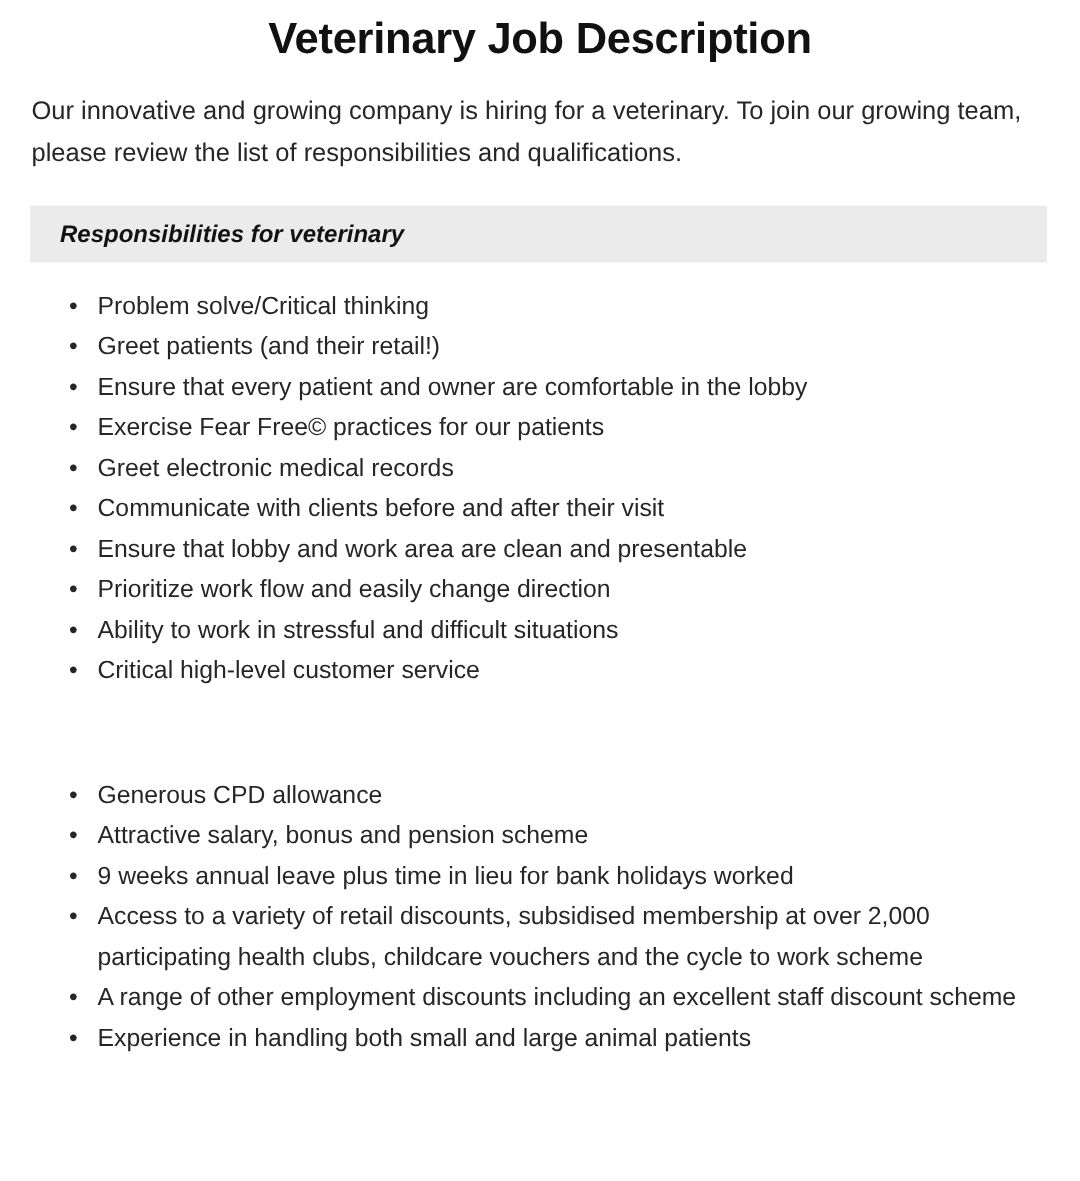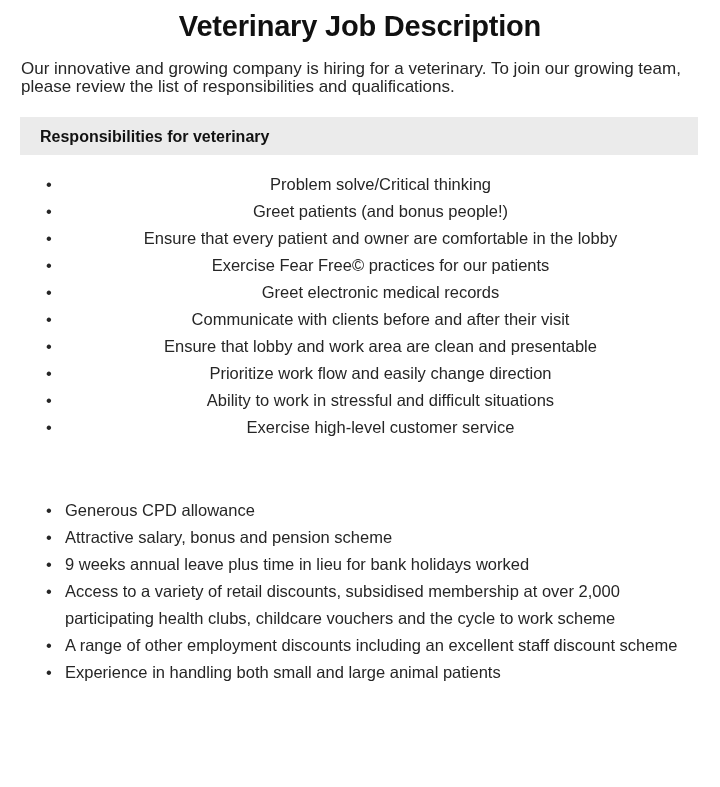--- a/index.html
+++ b/index.html
@@ -31,38 +31,39 @@
     color: #111111;
     margin: 0;
     padding: 8px 20px 0 20px;
     line-height: 1.25;
   }
 
   .intro {
     margin: 0;
     padding: 16px 24px 0 21px;
     font-size: 17px;
-    line-height: 18px;
+    line-height: 28px;
     color: #262626;
     max-width: 676px;
   }
 
   .section {
     margin: 0;
     padding: 0;
   }
 
   .section-header {
     background: #ebebeb;
     margin: 21px 22px 0 20px;
     padding: 9px 0 9px 20px;
     box-sizing: border-box;
     height: 38px;
     display: flex;
     align-items: center;
+    font-style: italic;
   }
 
   .section-header-text {
     font-size: 16px;
     font-weight: bold;
     color: #121212;
     line-height: 1.2;
   }
 
   ul.bullet-list {
@@ -85,21 +86,20 @@
     position: absolute;
     left: 0;
     top: 0;
     font-size: 16.5px;
     line-height: 27px;
     color: #262626;
   }
 
   #responsibilities-list {
     padding-top: 16px;
-    text-align: center;
   }
 
   #qualifications-list {
     padding-top: 16px;
     margin-top: 40px;
   }
 </style>
 </head>
 <body>
 
@@ -108,29 +108,29 @@
   <h1 class="doc-title">Veterinary Job Description</h1>
 
   <p class="intro">Our innovative and growing company is hiring for a veterinary. To join our growing team, please review the list of responsibilities and qualifications.</p>
 
   <div class="section">
     <div class="section-header">
       <span class="section-header-text">Responsibilities for veterinary</span>
     </div>
     <ul class="bullet-list" id="responsibilities-list">
         <li>Problem solve/Critical thinking</li>
-        <li>Greet patients (and bonus people!)</li>
+        <li>Greet patients (and their retail!)</li>
         <li>Ensure that every patient and owner are comfortable in the lobby</li>
         <li>Exercise Fear Free© practices for our patients</li>
         <li>Greet electronic medical records</li>
         <li>Communicate with clients before and after their visit</li>
         <li>Ensure that lobby and work area are clean and presentable</li>
         <li>Prioritize work flow and easily change direction</li>
         <li>Ability to work in stressful and difficult situations</li>
-        <li>Exercise high-level customer service</li>
+        <li>Critical high-level customer service</li>
       </ul>
   </div>
 
   <div class="section">
     <ul class="bullet-list" id="qualifications-list">
         <li>Generous CPD allowance</li>
         <li>Attractive salary, bonus and pension scheme</li>
         <li>9 weeks annual leave plus time in lieu for bank holidays worked</li>
         <li>Access to a variety of retail discounts, subsidised membership at over 2,000 participating health clubs, childcare vouchers and the cycle to work scheme</li>
         <li>A range of other employment discounts including an excellent staff discount scheme</li>

